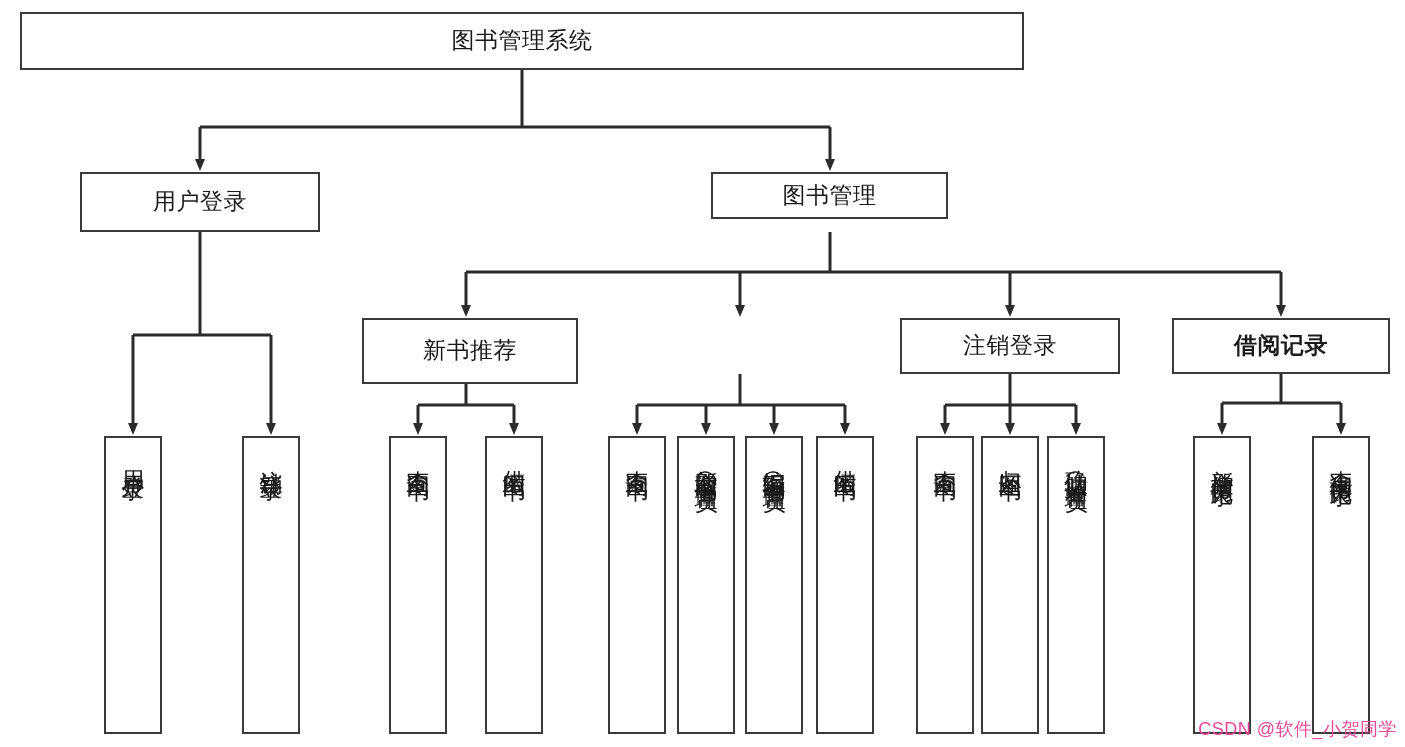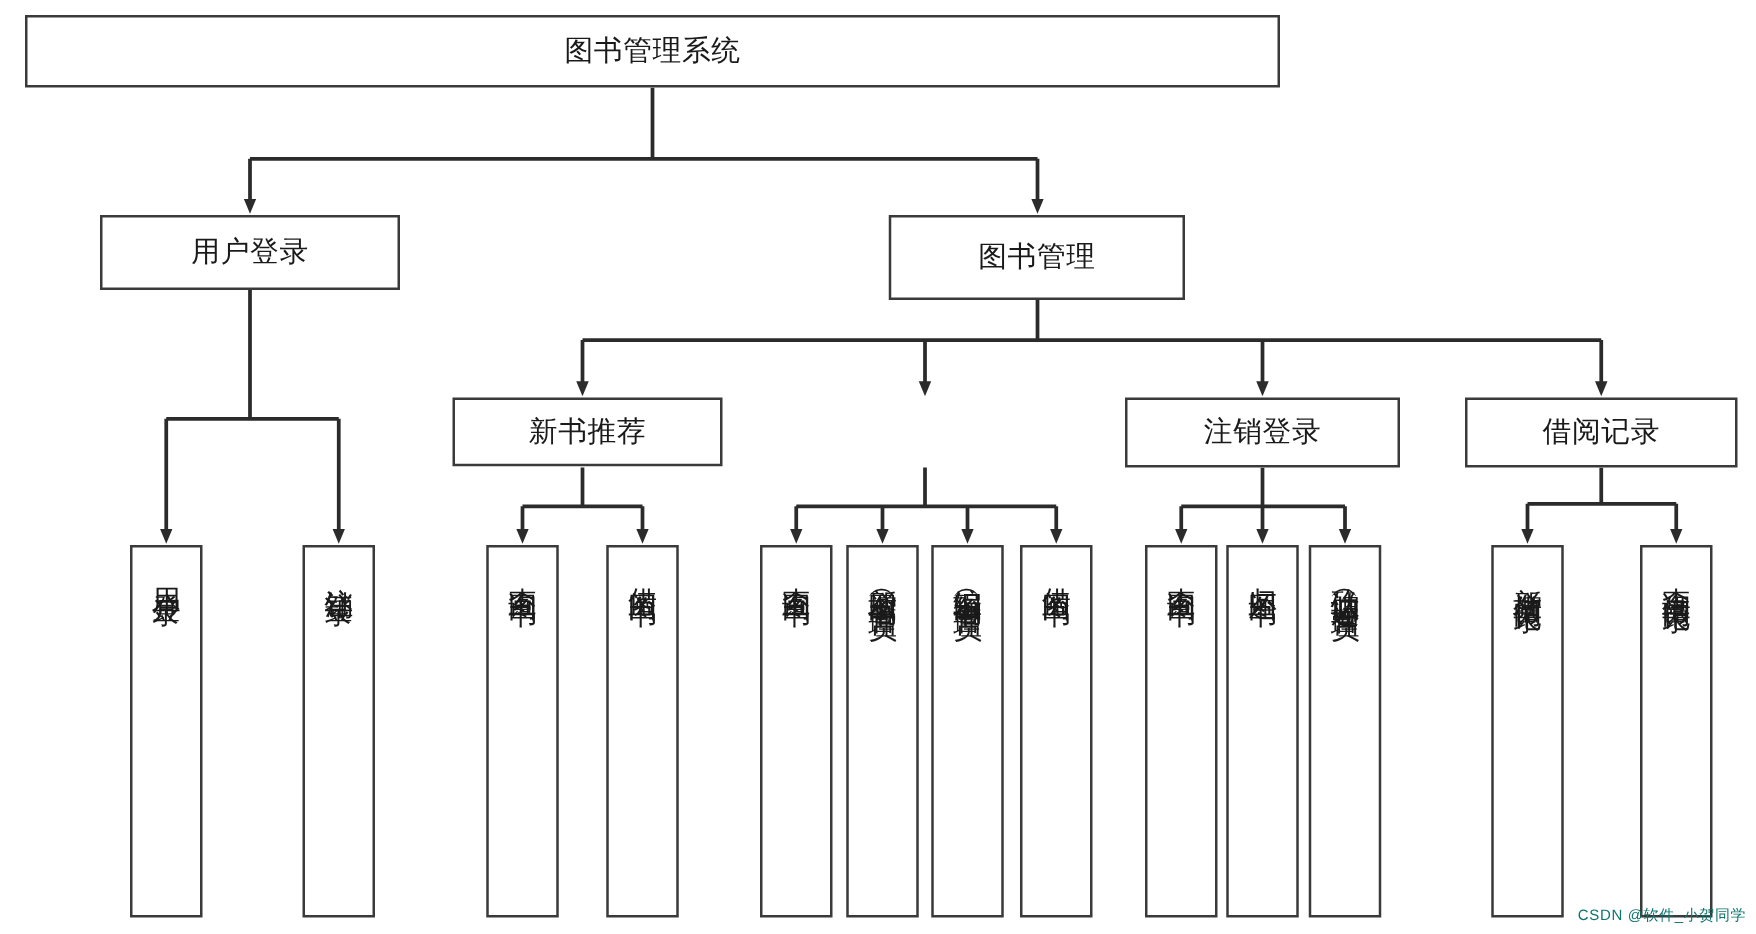--- a/index.html
+++ b/index.html
@@ -53,22 +53,22 @@
     writing-mode: vertical-rl;
     text-orientation: upright;
     font-size: 23px;
     letter-spacing: 3px;
     line-height: 1;
   }
   #watermark {
     position: absolute;
     right: 8px;
     bottom: 6px;
-    font-size: 12px;
-    color: #0f766e;
+    font-size: 18px;
+    color: #ec4899;
     letter-spacing: 0.5px;
     white-space: nowrap;
   }
 </style>
 </head>
 <body>
 
 <div id="diagram-root">
 
   <svg id="wires" viewBox="0 0 1405 747">
@@ -122,34 +122,34 @@
   </svg>
 
   <div class="node horizontal" style="left:20px; top:12px; width:1004px; height:58px;">
     <span class="node-label">图书管理系统</span>
   </div>
 
   <div class="node horizontal" style="left:80px; top:172px; width:240px; height:60px;">
     <span class="node-label">用户登录</span>
   </div>
 
-  <div class="node horizontal" style="left:711px; top:172px; width:237px; height:68px;">
+  <div class="node horizontal" style="left:711px; top:172px; width:237px; height:47px;">
     <span class="node-label">图书管理</span>
   </div>
 
-  <div class="node horizontal" style="left:362px; top:318px; width:216px; height:55px;">
+  <div class="node horizontal" style="left:362px; top:318px; width:216px; height:66px;">
     <span class="node-label">新书推荐</span>
   </div>
 
 
   <div class="node horizontal" style="left:900px; top:318px; width:220px; height:56px;">
     <span class="node-label">注销登录</span>
   </div>
 
-  <div class="node horizontal" style="left:1172px; top:318px; width:218px; height:56px;">
+  <div class="node horizontal" style="left:1172px; top:318px; width:218px; height:56px;font-weight:bold;">
     <span class="node-label">借阅记录</span>
   </div>
 
   <div class="node vertical" style="left:104px; top:436px; width:58px; height:298px;">
     <span class="node-label">用户登录</span>
   </div>
 
   <div class="node vertical" style="left:242px; top:436px; width:58px; height:298px;">
     <span class="node-label">注销登录</span>
   </div>

